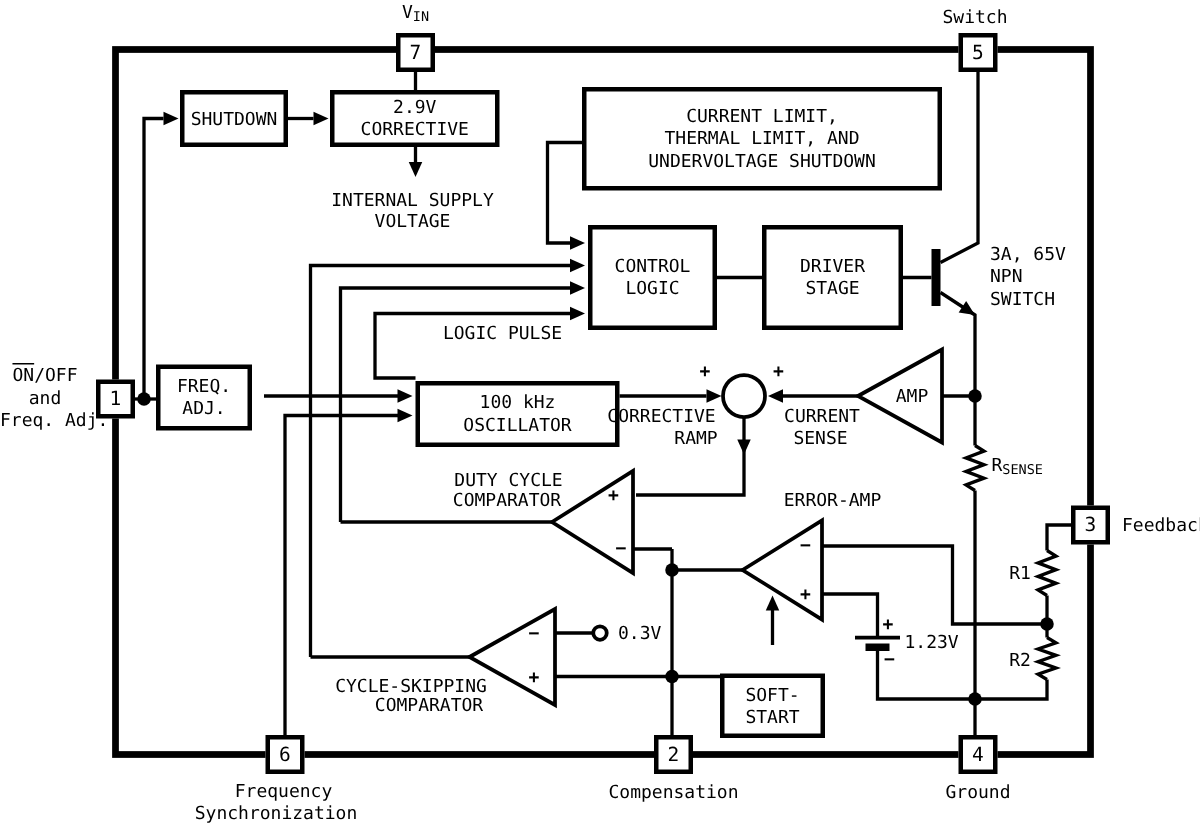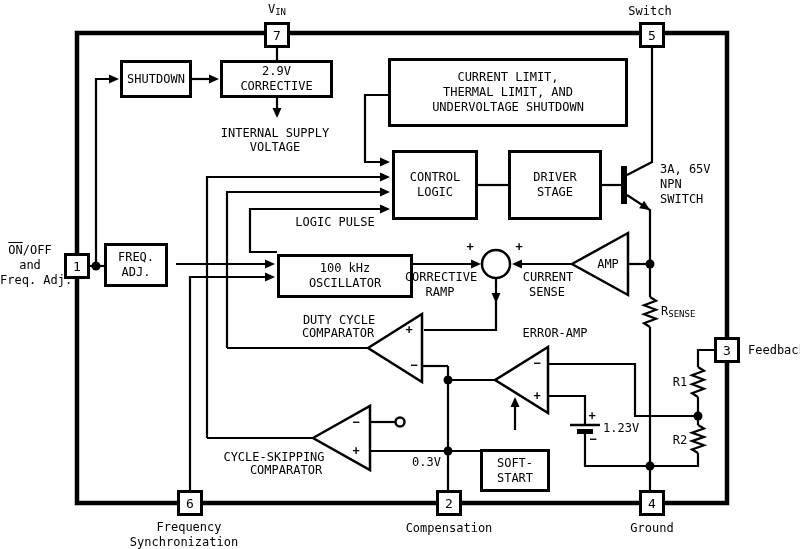--- a/index.html
+++ b/index.html
@@ -171,33 +171,33 @@
   <div class="lbl vctr" style="left:748px;top:350px;">Feedback</div>
   <div class="lbl ctr" style="left:189px;top:527px;">Frequency</div>
   <div class="lbl ctr" style="left:184px;top:542px;">Synchronization</div>
   <div class="lbl ctr" style="left:449px;top:528px;">Compensation</div>
   <div class="lbl ctr" style="left:652px;top:528px;">Ground</div>
 
   <div class="lbl ctr" style="left:275px;top:133px;">INTERNAL SUPPLY</div>
   <div class="lbl ctr" style="left:275px;top:147px;">VOLTAGE</div>
   <div class="lbl ctr" style="left:335px;top:222px;">LOGIC PULSE</div>
   <div class="lbl ctr" style="left:441px;top:277px;">CORRECTIVE</div>
-  <div class="lbl ctr" style="left:440px;top:292px;">RAMP</div>
+  <div class="lbl ctr" style="left:464px;top:292px;">RAMP</div>
   <div class="lbl ctr" style="left:548px;top:277px;">CURRENT</div>
   <div class="lbl ctr" style="left:547px;top:292px;">SENSE</div>
   <div class="lbl" style="left:660px;top:162px;">3A, 65V</div>
   <div class="lbl" style="left:660px;top:177px;text-align:right;">NPN</div>
   <div class="lbl" style="left:660px;top:192px;">SWITCH</div>
   <div class="lbl ctr" style="left:608px;top:264px;">AMP</div>
   <div class="lbl ctr" style="left:339px;top:320px;">DUTY CYCLE</div>
   <div class="lbl ctr" style="left:338px;top:333px;">COMPARATOR</div>
   <div class="lbl ctr" style="left:555px;top:333px;">ERROR-AMP</div>
   <div class="lbl ctr" style="left:274px;top:457px;">CYCLE-SKIPPING</div>
   <div class="lbl ctr" style="left:286px;top:470px;">COMPARATOR</div>
-  <div class="lbl vctr" style="left:412px;top:422px;margin-top:40px;">0.3V</div>
+  <div class="lbl vctr" style="left:412px;top:422px;">0.3V</div>
   <div class="lbl vctr" style="left:603px;top:428px;">1.23V</div>
   <div class="lbl vctr" style="left:661px;top:312px;">
     <span>R</span><span class="sub">SENSE</span>
   </div>
   <div class="lbl ctr" style="left:680px;top:382px;">R1</div>
   <div class="lbl ctr" style="left:680px;top:440px;">R2</div>
 
   <div class="sign" style="left:470px;top:247px;">+</div>
   <div class="sign" style="left:519px;top:247px;">+</div>
   <div class="sign" style="left:409px;top:330px;">+</div>

